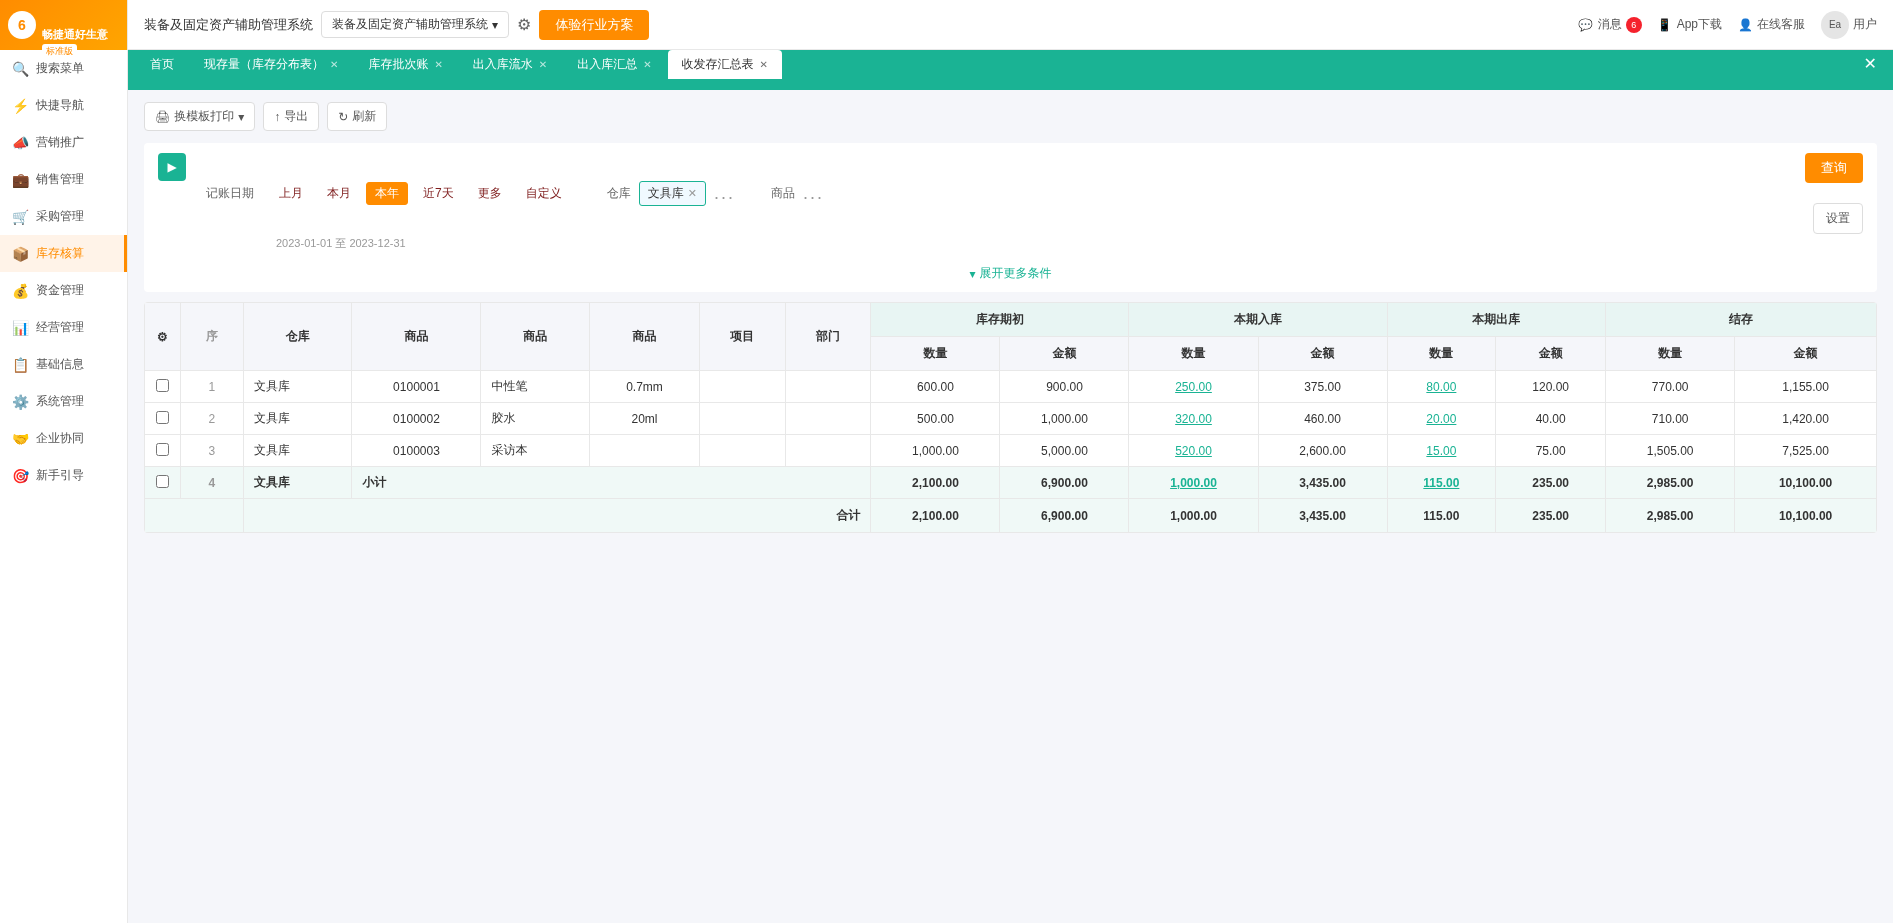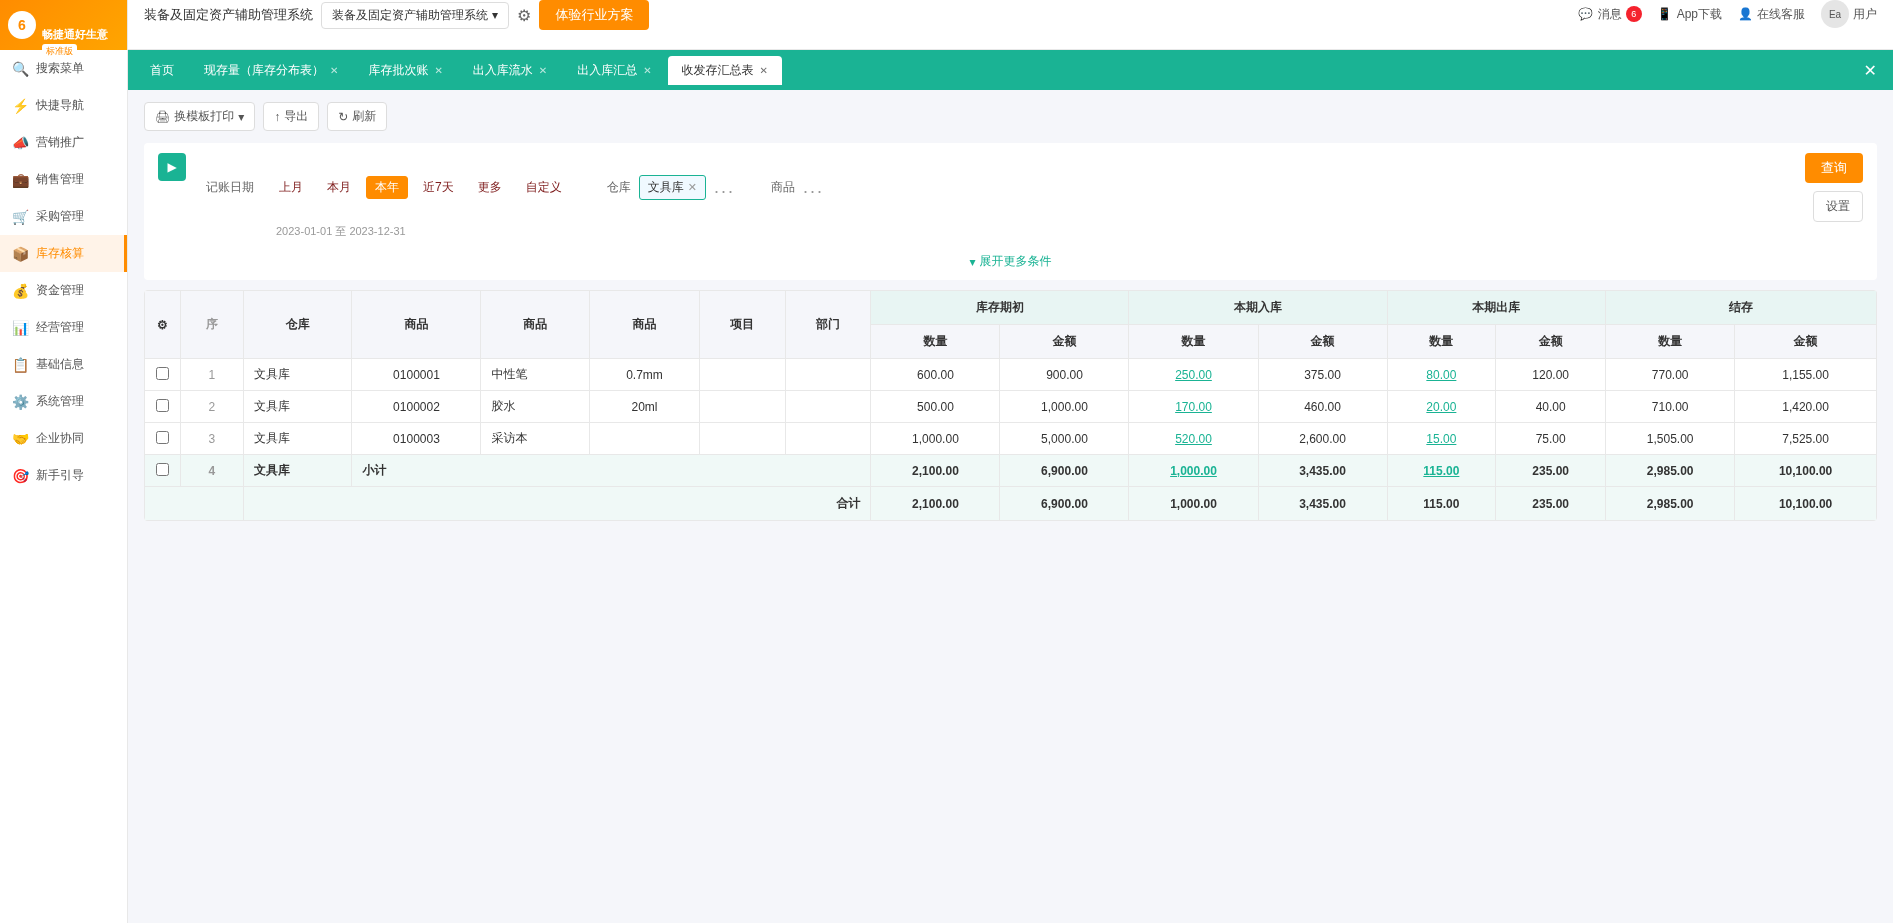--- a/index.html
+++ b/index.html
@@ -11,32 +11,32 @@
     .logo-icon { width: 28px; height: 28px; background: #fff; border-radius: 50%; display: flex; align-items: center; justify-content: center; font-size: 14px; font-weight: bold; color: #ff8c00; flex-shrink: 0; }
     .sidebar-badge { background: #fff; color: #ff8c00; font-size: 9px; padding: 1px 4px; border-radius: 3px; display: inline-block; margin-top: 2px; }
     .sidebar-item { display: flex; align-items: center; gap: 6px; padding: 10px 12px; cursor: pointer; color: #555; font-size: 12px; transition: background 0.2s; }
     .sidebar-item.active { background: #fff3e8; color: #ff8c00; border-right: 3px solid #ff8c00; }
     .sidebar-item .si-icon { font-size: 14px; width: 18px; text-align: center; }
 
     
     .main { flex: 1; display: flex; flex-direction: column; overflow: hidden; }
 
     
-    .topbar { height: 50px; background: #fff; display: flex; align-items: flex-start; justify-content: space-between; padding: 0 16px; border-bottom: 1px solid #e8e8e8; flex-shrink: 0; }
+    .topbar { height: 50px; background: #fff; display: flex; align-items: center; justify-content: space-between; padding: 0 16px; border-bottom: 1px solid #e8e8e8; flex-shrink: 0; }
     .topbar-left { display: flex; align-items: center; gap: 8px; }
     .app-title { font-size: 13px; color: #333; }
     .topbar-dropdown { display: flex; align-items: center; gap: 4px; padding: 4px 10px; border: 1px solid #ddd; border-radius: 4px; cursor: pointer; font-size: 12px; }
     .btn-try { background: #ff8c00; color: #fff; border: none; padding: 6px 16px; border-radius: 4px; cursor: pointer; font-size: 13px; }
     .topbar-right { display: flex; align-items: center; gap: 16px; font-size: 12px; color: #555; }
     .topbar-right-item { display: flex; align-items: center; gap: 4px; cursor: pointer; }
     .badge-red { background: #f5222d; color: #fff; border-radius: 50%; width: 16px; height: 16px; display: flex; align-items: center; justify-content: center; font-size: 9px; }
     .user-avatar { width: 28px; height: 28px; background: #e5e5e5; border-radius: 50%; display: flex; align-items: center; justify-content: center; font-size: 10px; }
 
     
-    .tabbar { height: 40px; background: #1ab394; display: flex; align-items: center; padding: 0 8px; gap: 6px; flex-shrink: 0; }
+    .tabbar { height: 40px; background: #1ab394; display: flex; align-items: flex-start; padding: 0 8px; gap: 6px; flex-shrink: 0; }
     .tab { padding: 6px 14px; border-radius: 4px 4px 0 0; cursor: pointer; font-size: 12px; color: #fff; display: flex; align-items: center; gap: 6px; white-space: nowrap; }
     .tab.active { background: #fff; color: #333; }
     .tab-close { font-size: 10px; opacity: 0.7; }
     .tab-bar-close { margin-left: auto; color: #fff; cursor: pointer; font-size: 16px; padding: 4px 8px; }
 
     
     .content { flex: 1; overflow: auto; padding: 12px 16px; background: #f5f6fa; }
 
     
     .page-header { display: flex; align-items: center; justify-content: space-between; margin-bottom: 12px; }
@@ -242,21 +242,21 @@
               <div class="filter-tag">
                 <span>文具库</span>
                 <span class="filter-tag-close">✕</span>
               </div>
               <span class="filter-more">...</span>
             </div>
             <div style="display:flex;align-items:center;gap:8px;margin-left:20px;">
               <span class="filter-label">商品</span>
               <span class="filter-more">...</span>
             </div>
-            <div style="margin-left:auto;display:flex;flex-direction:column;gap:8px;align-items:flex-end;">
+            <div style="margin-left:auto;display:flex;flex-direction:column;gap:20px;align-items:flex-end;">
               <button class="btn-query">查询</button>
               <button class="btn-set">设置</button>
             </div>
           </div>
           <div style="margin-left:70px;margin-top:2px;">
             <span style="font-size:11px;color:#999;">2023-01-01 至 2023-12-31</span>
           </div>
         </div>
       </div>
       <div style="text-align:center;margin-top:6px;">
@@ -320,21 +320,21 @@
     <td style="text-align:center;"><input type="checkbox" style=""></td>
     <td class="row-num">2</td>
     <td class="text-left">文具库</td>
     <td>0100002</td>
     <td class="text-left">胶水</td>
     <td>20ml</td>
     <td></td>
     <td></td>
     <td>500.00</td>
     <td>1,000.00</td>
-    <td class="link">170.00</td>
+    <td class="link">320.00</td>
     <td>460.00</td>
     <td class="link">20.00</td>
     <td>40.00</td>
     <td>710.00</td>
     <td>1,420.00</td>
   </tr>
             <tr>
     <td style="text-align:center;"><input type="checkbox" style=""></td>
     <td class="row-num">3</td>
     <td class="text-left">文具库</td>

